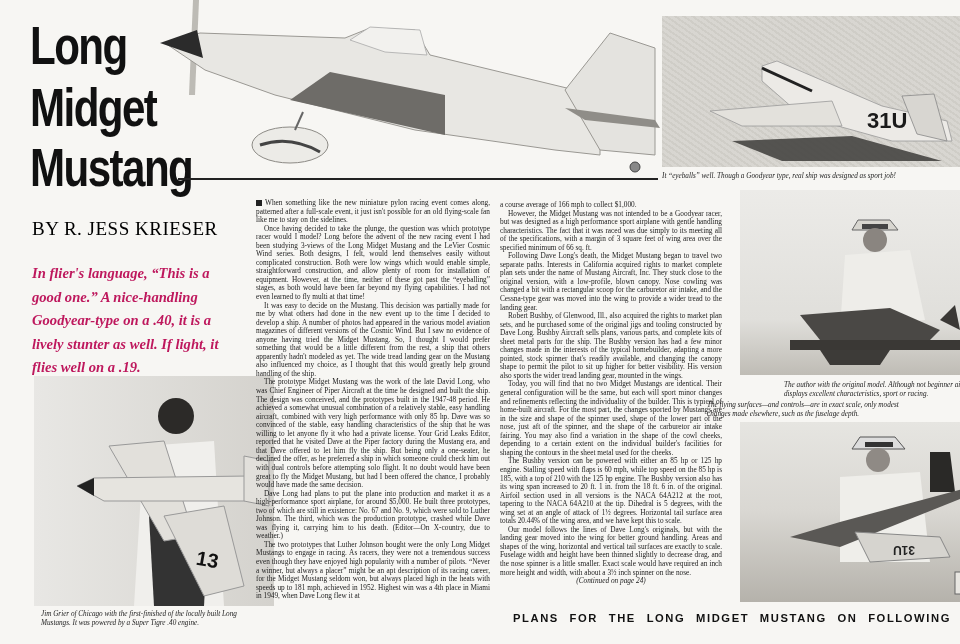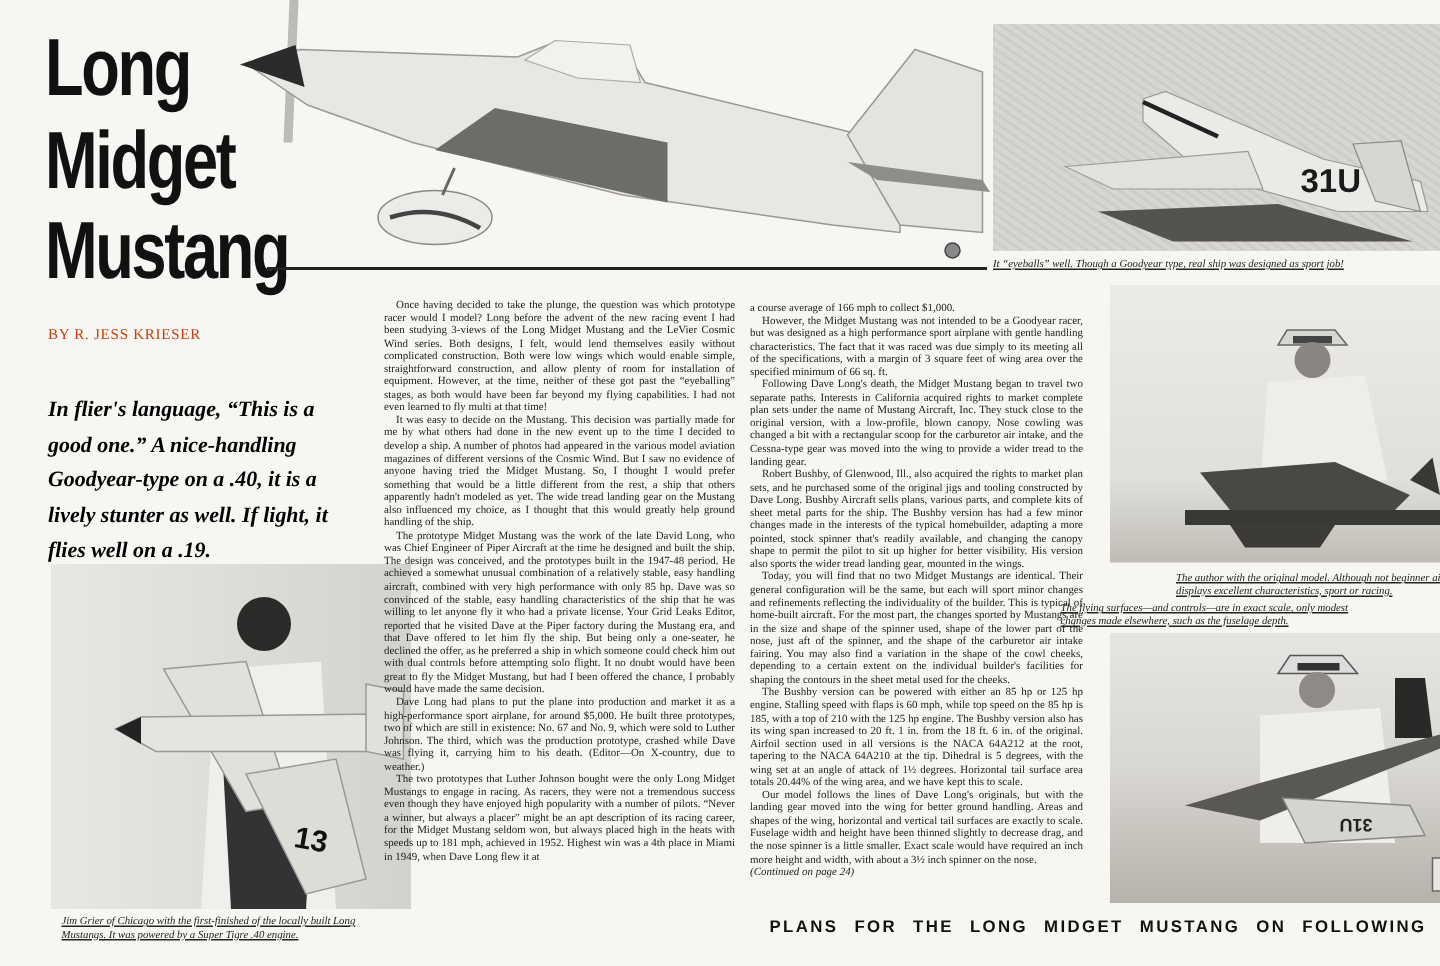--- a/index.html
+++ b/index.html
@@ -17,45 +17,45 @@
     color: #111;
   }
   .rule {
     position: absolute; left: 178px; top: 178px; width: 322px; height: 2px; background: #222;
   }
   .rule2 {
     position: absolute; left: 500px; top: 178px; width: 158px; height: 2px; background: #222;
   }
   .byline {
     position: absolute; left: 32px; top: 218px;
-    font-size: 10px; letter-spacing: 0.5px; color: #c2410c;
+    font-size: 19px; letter-spacing: 0.5px; color: #000000;
   }
   .deck {
     position: absolute; left: 32px; top: 262px; width: 200px;
-    font-size: 14.6px; font-style: italic; font-weight: bold; line-height: 23.5px; color: #000000;
+    font-size: 14.6px; font-style: italic; font-weight: bold; line-height: 23.5px; color: #be185d;
   }
   .photo {
     position: absolute; overflow: hidden;
     background: linear-gradient(180deg, #e6e5e1 0%, #d6d4cf 60%, #bdbab3 100%);
     padding-left: 40px;
   }
   .photo.ground {
     background: repeating-linear-gradient(35deg, #cfcdc7 0 2px, #d8d6d1 2px 5px),
                 linear-gradient(#d0cec8, #c6c4be);
   }
   .caption {
-    position: absolute; font-style: italic; font-size: 7.2px; line-height: 8.6px; color: #222; text-decoration: underline;
+    position: absolute; font-style: italic; font-size: 7.2px; line-height: 8.6px; color: #222;
   }
   .col {
     position: absolute; font-size: 7.3px; line-height: 8.55px; text-align: justify; color: #222;
   }
   .col p { margin: 0; text-indent: 8px; }
   .col p.first { text-indent: 0; }
   .bullet { display: inline-block; width: 6px; height: 6px; background: #222; margin-right: 3px; vertical-align: -0.5px; }
-  .cont { text-align: left; font-style: italic; }
+  .cont { text-align: center; font-style: italic; }
   .banner {
     position: absolute; left: 513px; top: 612px; width: 426px;
     font-family: "Liberation Sans", sans-serif; font-weight: bold; font-size: 11.2px;
     letter-spacing: 1.6px; word-spacing: 6px; color: #111; white-space: nowrap;
   }
   svg { display: block; }
 </style>
 </head>
 <body>
 
@@ -114,20 +114,21 @@
     <path d="M3 110 L20 102 L175 100 L195 115 L170 125 L30 125 Z" fill="#e6e4df" stroke="#999"></path>
     <path d="M3 110 L20 102 L20 120 Z" fill="#222"></path>
     <path d="M90 140 L150 130 L170 210 L130 220 Z" fill="#dedcd7" stroke="#999"></path>
     <path d="M170 80 L195 85 L195 130 L170 125 Z" fill="#e2e0db" stroke="#999"></path>
     <text x="122" y="190" font-family="Liberation Sans, sans-serif" font-weight="bold" font-size="20" fill="#111" transform="rotate(10 130 185)">13</text>
   </svg>
 </div>
 <div class="caption" style="left:41px;top:610px;width:200px">Jim Grier of Chicago with the first-finished of the locally built Long Mustangs. It was powered by a Super Tigre .40 engine.</div>
 
 <div class="col" style="left:256px;top:199px;width:234px">
+  <p class="first"><span class="bullet"></span><span>When something like the new miniature pylon racing event comes along, patterned after a full-scale event, it just isn't possible for an old flying-scale fan like me to stay on the sidelines.</span></p>
   <p>Once having decided to take the plunge, the question was which prototype racer would I model? Long before the advent of the new racing event I had been studying 3-views of the Long Midget Mustang and the LeVier Cosmic Wind series. Both designs, I felt, would lend themselves easily without complicated construction. Both were low wings which would enable simple, straightforward construction, and allow plenty of room for installation of equipment. However, at the time, neither of these got past the “eyeballing” stages, as both would have been far beyond my flying capabilities. I had not even learned to fly multi at that time!</p>
   <p>It was easy to decide on the Mustang. This decision was partially made for me by what others had done in the new event up to the time I decided to develop a ship. A number of photos had appeared in the various model aviation magazines of different versions of the Cosmic Wind. But I saw no evidence of anyone having tried the Midget Mustang. So, I thought I would prefer something that would be a little different from the rest, a ship that others apparently hadn't modeled as yet. The wide tread landing gear on the Mustang also influenced my choice, as I thought that this would greatly help ground handling of the ship.</p>
   <p>The prototype Midget Mustang was the work of the late David Long, who was Chief Engineer of Piper Aircraft at the time he designed and built the ship. The design was conceived, and the prototypes built in the 1947-48 period. He achieved a somewhat unusual combination of a relatively stable, easy handling aircraft, combined with very high performance with only 85 hp. Dave was so convinced of the stable, easy handling characteristics of the ship that he was willing to let anyone fly it who had a private license. Your Grid Leaks Editor, reported that he visited Dave at the Piper factory during the Mustang era, and that Dave offered to let him fly the ship. But being only a one-seater, he declined the offer, as he preferred a ship in which someone could check him out with dual controls before attempting solo flight. It no doubt would have been great to fly the Midget Mustang, but had I been offered the chance, I probably would have made the same decision.</p>
   <p>Dave Long had plans to put the plane into production and market it as a high-performance sport airplane, for around $5,000. He built three prototypes, two of which are still in existence: No. 67 and No. 9, which were sold to Luther Johnson. The third, which was the production prototype, crashed while Dave was flying it, carrying him to his death. (Editor—On X-country, due to weather.)</p>
   <p>The two prototypes that Luther Johnson bought were the only Long Midget Mustangs to engage in racing. As racers, they were not a tremendous success even though they have enjoyed high popularity with a number of pilots. “Never a winner, but always a placer” might be an apt description of its racing career, for the Midget Mustang seldom won, but always placed high in the heats with speeds up to 181 mph, achieved in 1952. Highest win was a 4th place in Miami in 1949, when Dave Long flew it at</p>
 </div>
 
 <div class="col" style="left:500px;top:201px;width:222px">
   <p class="first">a course average of 166 mph to collect $1,000.</p>
   <p>However, the Midget Mustang was not intended to be a Goodyear racer, but was designed as a high performance sport airplane with gentle handling characteristics. The fact that it was raced was due simply to its meeting all of the specifications, with a margin of 3 square feet of wing area over the specified minimum of 66 sq. ft.</p>

